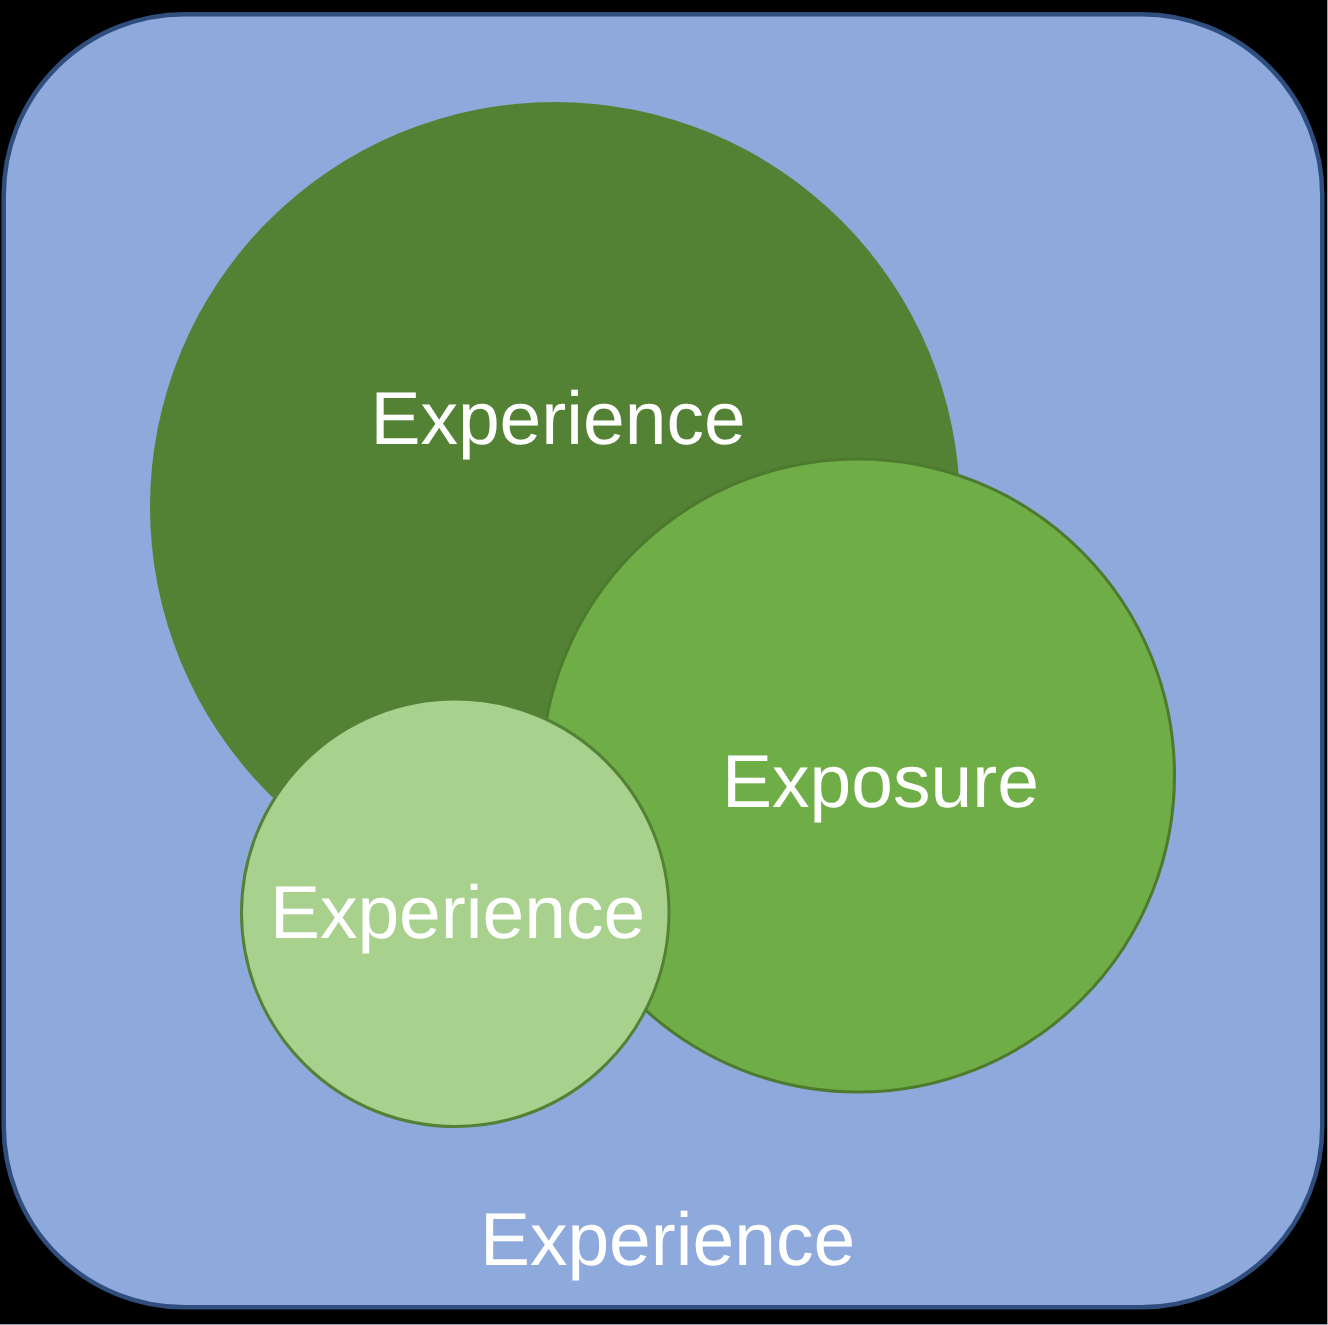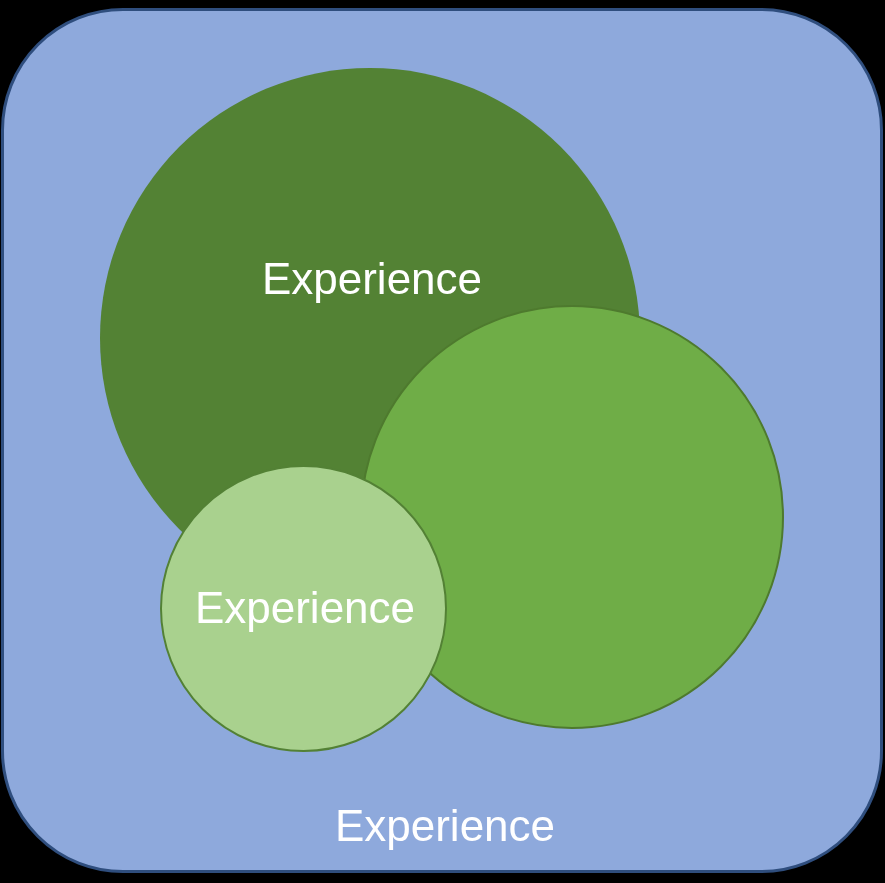--- a/index.html
+++ b/index.html
@@ -47,21 +47,21 @@
   .circle-education {
     left: 160px;
     top: 465px;
     width: 287px;
     height: 287px;
     border: 2px solid;
   }
   .vlabel {
     position: absolute;
     transform: translate(-50%, -50%);
-    font-size: 44px;
+    font-size: 50px;
     line-height: 1;
     white-space: nowrap;
     letter-spacing: 0;
     text-align: right;
   }
   .label-experience-top { left: 372px; top: 279px; }
   .label-exposure       { left: 587px; top: 521px; }
   .label-education      { left: 305px; top: 608px; }
   .label-experience-bottom { left: 445px; top: 826px; }
 </style>
@@ -73,18 +73,19 @@
   <div class="outer-rect" style="background-color: rgb(142, 169, 220); border-color: rgb(47, 78, 126);"></div>
 
   <div class="circle circle-experience" style="background-color: rgb(83, 130, 52);"></div>
 
   <div class="circle circle-exposure" style="background-color: rgb(111, 173, 71); border-color: rgb(78, 122, 46);"></div>
 
   <div class="circle circle-education" style="background-color: rgb(169, 209, 142); border-color: rgb(83, 129, 53);"></div>
 
   <div class="vlabel label-experience-top" style="color: rgb(255, 255, 255);">Experience</div>
 
+  <div class="vlabel label-exposure" style="color: rgb(255, 255, 255);">Exposure</div>
 
   <div class="vlabel label-education" style="color: rgb(255, 255, 255);">Experience</div>
 
   <div class="vlabel label-experience-bottom" style="color: rgb(255, 255, 255);">Experience</div>
 
 </div>
 
 </body></html>

